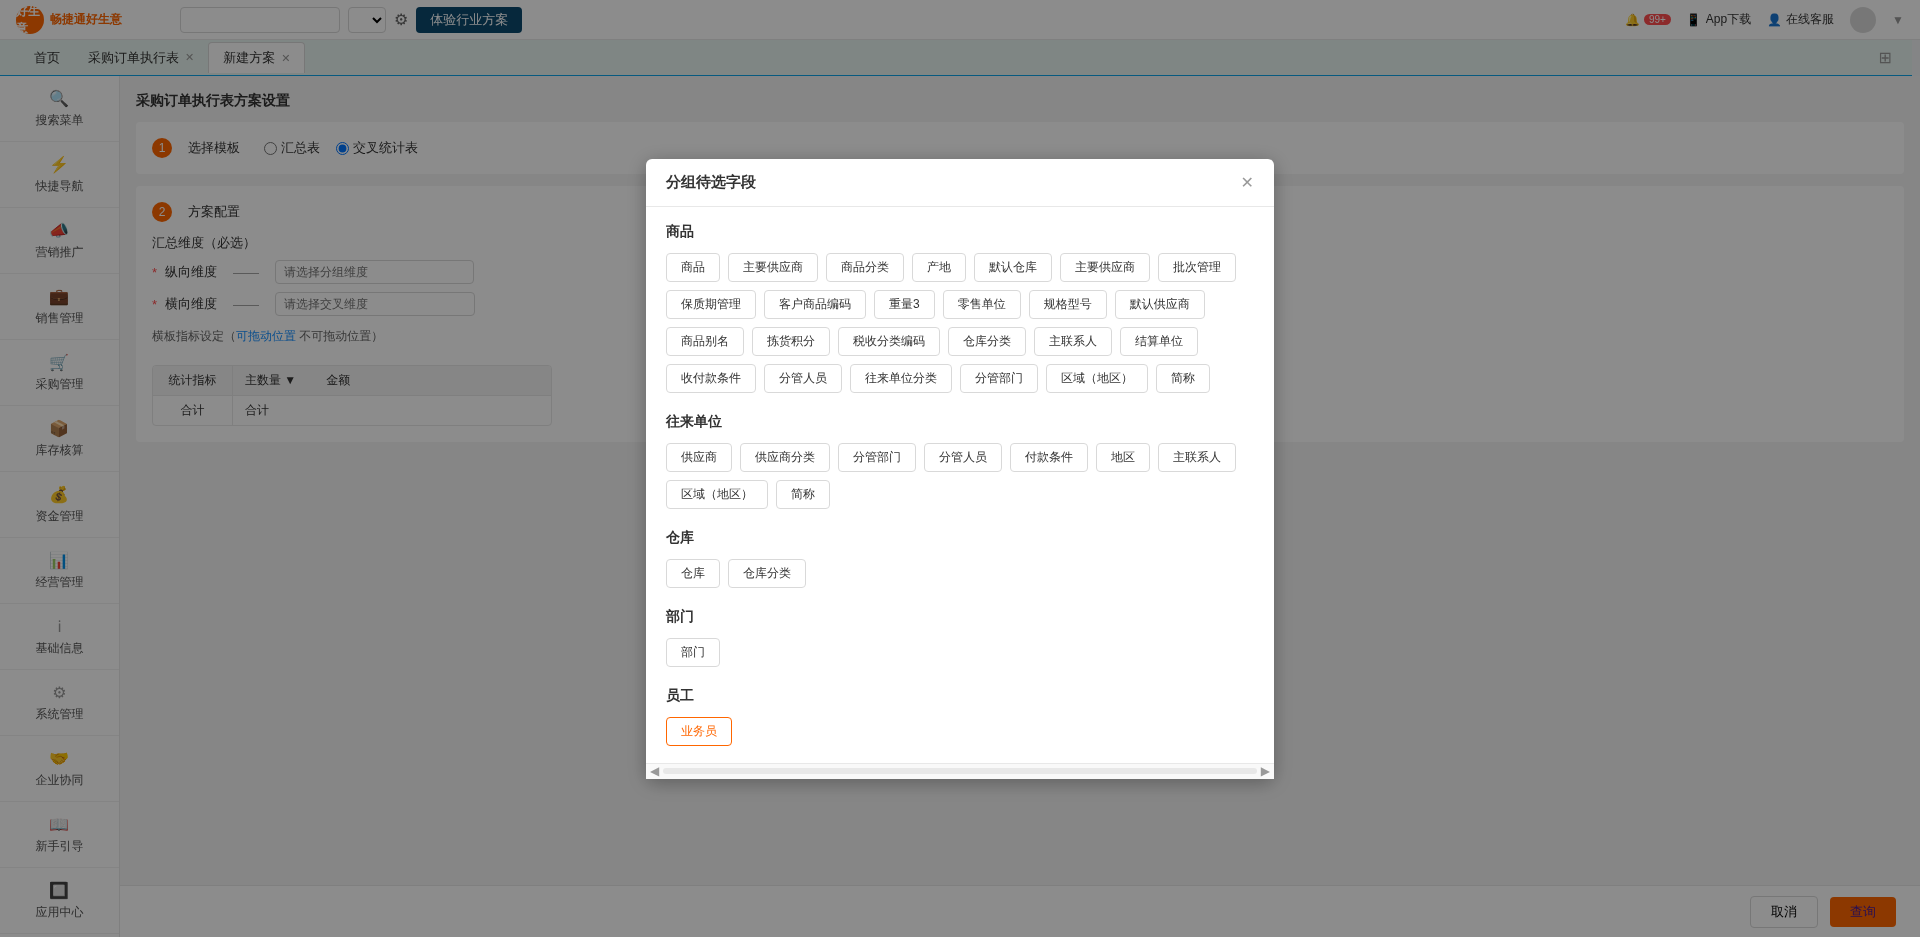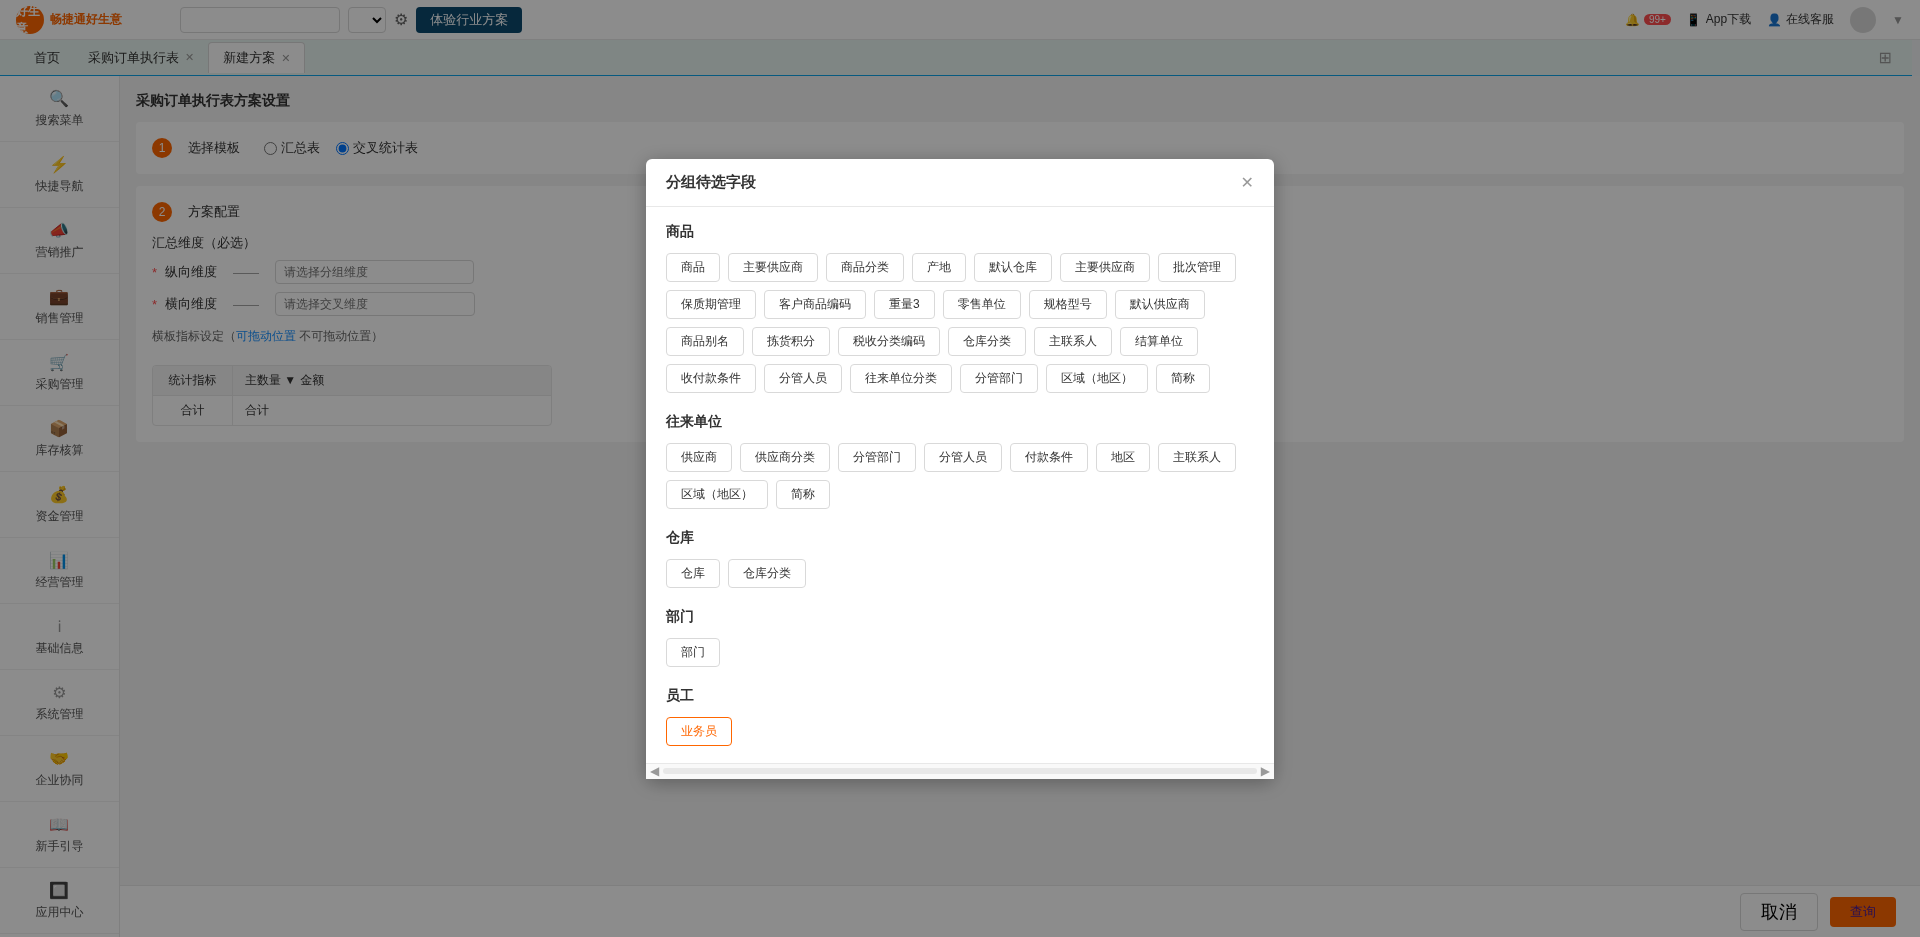--- a/index.html
+++ b/index.html
@@ -262,21 +262,21 @@
       padding: 0 24px;
       gap: 12px;
       z-index: 180;
     }
     .btn-cancel {
       border: 1px solid #d9d9d9;
       background: white;
       border-radius: 4px;
       padding: 6px 20px;
       cursor: pointer;
-      font-size: 18px;
+      font-size: 13px;
     }
     .btn-confirm {
       background: #ff6600;
       color: #4c1d95;
       border: none;
       border-radius: 4px;
       padding: 6px 20px;
       cursor: pointer;
       font-size: 13px;
     }
@@ -455,21 +455,21 @@
     <div style="display:flex;align-items:center;gap:8px;margin-bottom:12px;">
       <span style="color:#ff4d4f;">*</span>
       <span>横向维度</span>
       <span style="margin:0 8px;color:#999;">——</span>
       <input type="text" placeholder="请选择交叉维度" style="border: 1px solid rgb(217, 217, 217); border-radius: 4px; padding: 4px 8px; font-size: 12px; width: 200px;">
     </div>
     <div style="font-size:12px;color:#666;margin-bottom:20px;">横板指标设定（<span style="color:#1890ff;">可拖动位置</span> 不可拖动位置）</div>
     <div style="border:1px solid #e8e8e8;border-radius:4px;overflow:hidden;max-width:400px;">
       <div style="display:flex;background:#f5f5f5;font-size:12px;border-bottom:1px solid #e8e8e8;">
         <div style="padding:6px 12px;width:80px;text-align:center;border-right:1px solid #e8e8e8;">统计指标</div>
-        <div style="padding:6px 12px;flex:1;display:flex;gap:4px;">
+        <div style="padding:6px 12px;flex:1;display:flex;gap:30px;">
           <span>主数量 ▼</span>
           <span>金额</span>
         </div>
       </div>
       <div style="display:flex;font-size:12px;">
         <div style="padding:6px 12px;width:80px;text-align:center;border-right:1px solid #e8e8e8;">合计</div>
         <div style="padding:6px 12px;flex:1;">合计</div>
       </div>
     </div>
   </div>

